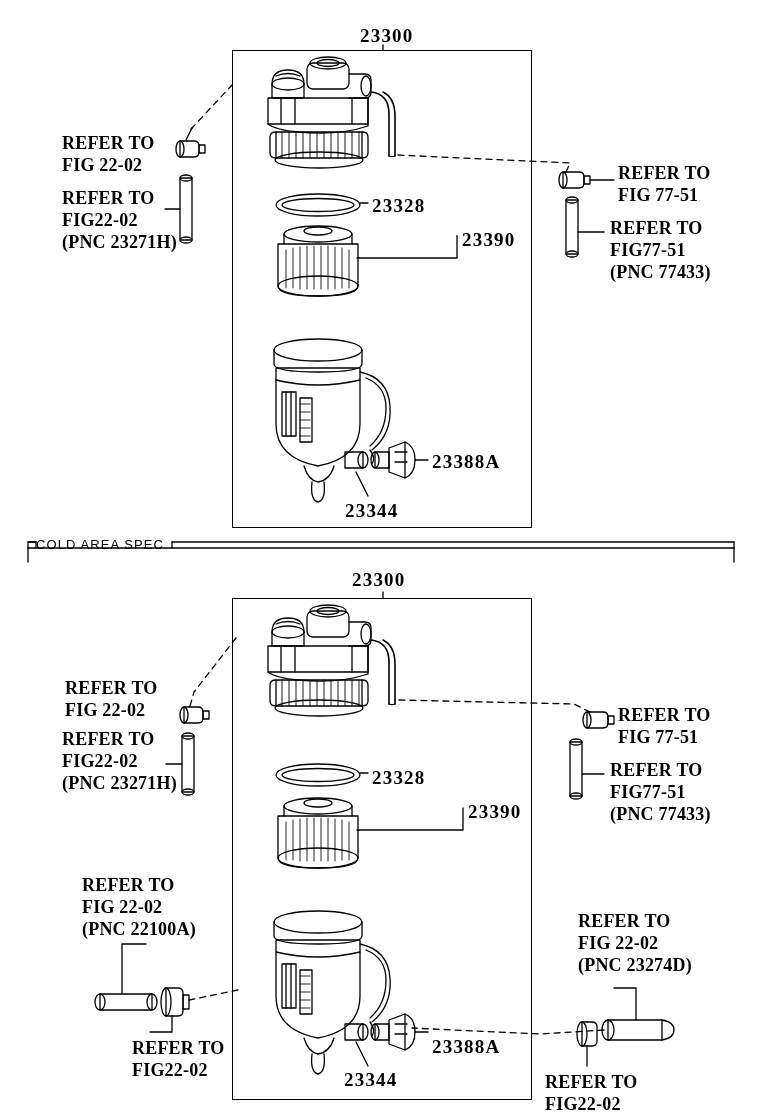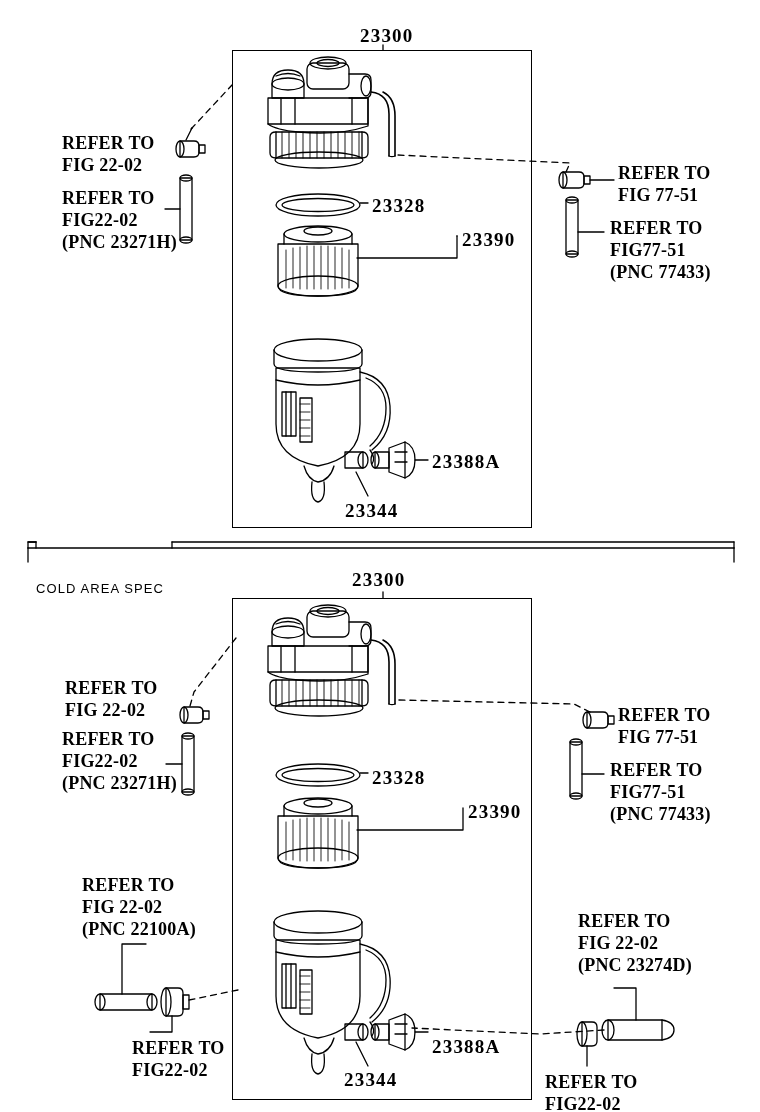--- a/index.html
+++ b/index.html
@@ -35,21 +35,20 @@
   }
   .refer {
     font-size: 18px;
     letter-spacing: 0.2px;
   }
   .coldspec {
     font-size: 13px;
     font-family: "Liberation Sans", sans-serif;
     font-weight: normal;
     letter-spacing: 1.1px;
-    margin-top: 44px;
   }
   .diagcode {
     font-size: 13px;
     font-family: "Liberation Sans", sans-serif;
     font-weight: normal;
     letter-spacing: 0.6px;
   }
   .frame {
     position: absolute;
     border: 1.6px solid #000;

